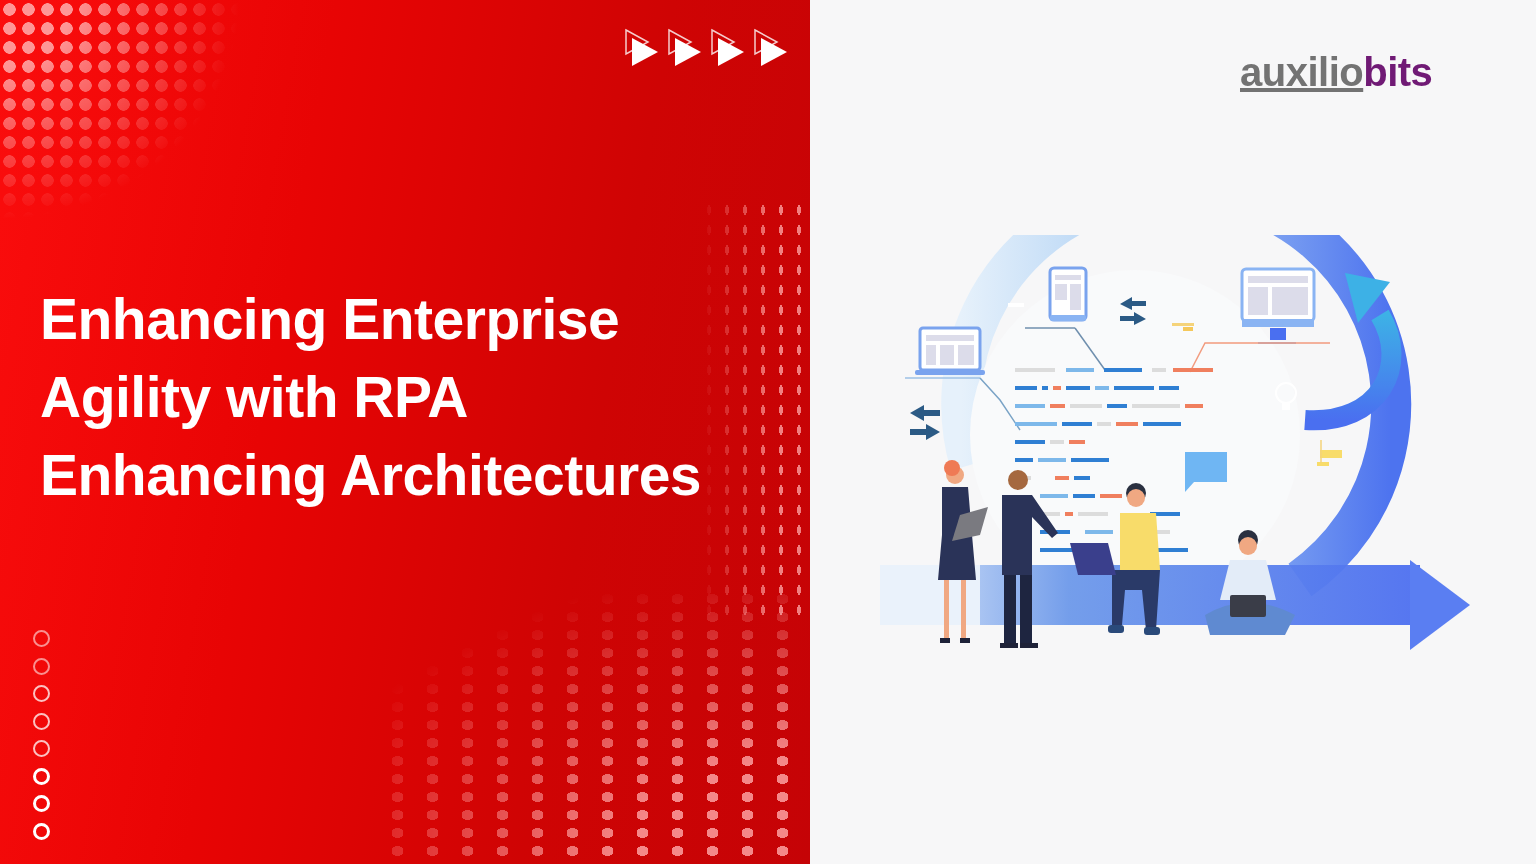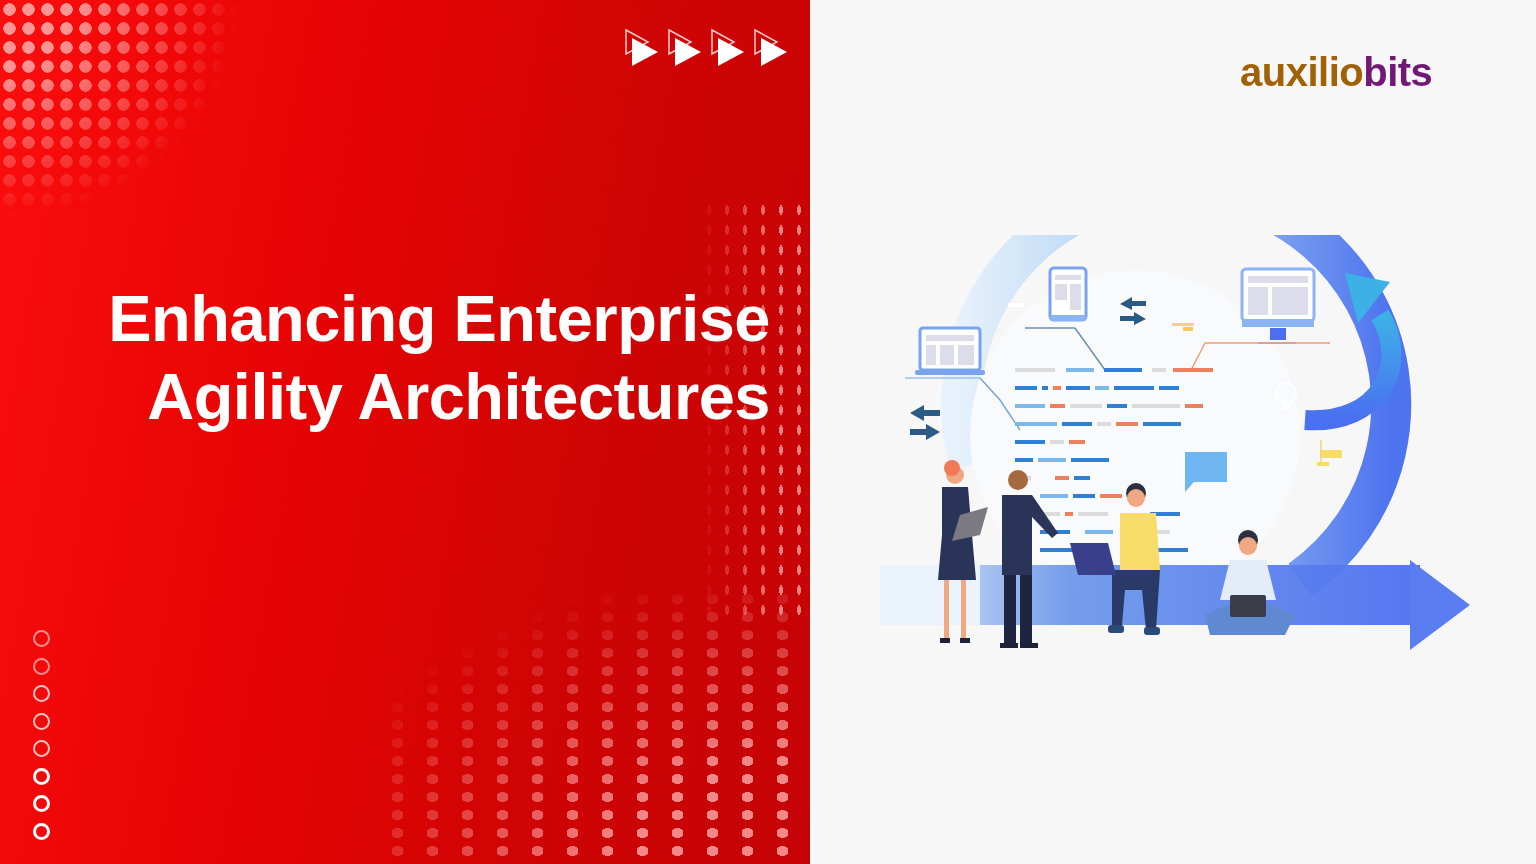--- a/index.html
+++ b/index.html
@@ -37,28 +37,28 @@
   .play-icon { width: 36px; height: 40px; position: relative; }
   .play-icon svg { width: 36px; height: 40px; }
 
   .rings { position: absolute; left: 33px; top: 630px; display: flex; flex-direction: column; gap: 10.5px; }
   .ring { width: 17px; height: 17px; border-radius: 50%; border: 2px solid rgba(255,255,255,0.55); }
   .ring:nth-child(n+3) { border-color: rgba(255,255,255,0.75); border-width: 2.5px; }
   .ring:nth-child(n+6) { border-color: #fff; border-width: 3px; }
 
   .title {
     position: absolute; left: 40px; top: 280px; width: 730px;
-    text-align: right; color: #ffffff; font-weight: 700;
-    font-size: 65px; line-height: 78px; letter-spacing: -0.5px;
+    text-align: left; color: #ffffff; font-weight: 700;
+    font-size: 57px; line-height: 78px; letter-spacing: -0.5px;
   }
   .title span { display: block; }
 
   .right-panel { position: absolute; left: 810px; top: 0; width: 726px; height: 864px; background: #f7f7f8; }
   .logo { position: absolute; left: 1240px; top: 50px; font-size: 40px; font-weight: 700; letter-spacing: -0.5px; line-height: 44px; }
-  .logo .dark { color: #a16207; }
+  .logo .dark { color: #737373; text-decoration: underline; }
   .logo .red { color: #701a75; }
 
   .illustration { position: absolute; left: 880px; top: 235px; width: 600px; height: 425px; }
 </style>
 </head>
 <body>
 
 <div class="left-panel">
   <div class="halftone-tl"></div>
   <div class="halftone-r"></div>
@@ -97,21 +97,22 @@
     <div class="ring"></div>
     <div class="ring"></div>
     <div class="ring"></div>
     <div class="ring"></div>
     <div class="ring"></div>
     <div class="ring"></div>
   </div>
 
   <h1 class="title">
     <span>Enhancing Enterprise</span>
-    <span>Agility Architectures</span>
+    <span>Agility with RPA</span>
+    <span>Enhancing Architectures</span>
   </h1>
 </div>
 
 <div class="right-panel"></div>
 
 <div class="logo">
   <span class="dark">auxilio</span><span class="red">bits</span>
 </div>
 
 <div class="illustration">

